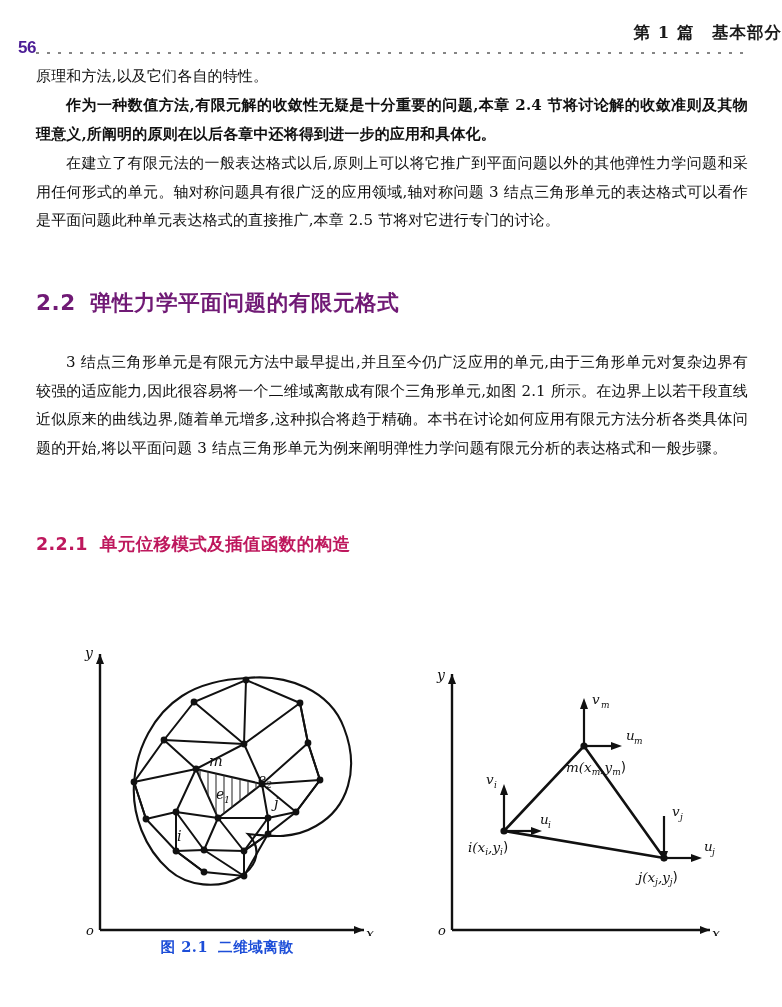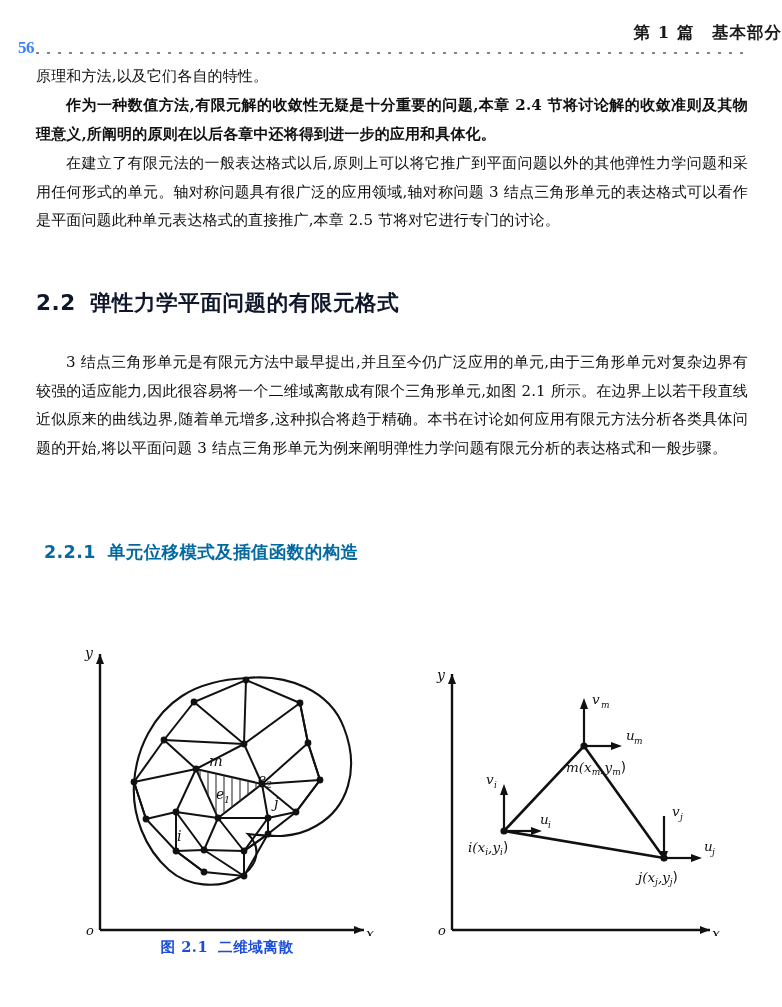--- a/index.html
+++ b/index.html
@@ -27,25 +27,25 @@
     position: absolute;
     top: 22px;
     left: 0;
     width: 782px;
     height: 34px;
   }
   .folio {
     position: absolute;
     left: 18px;
     top: 16px;
-    font-family: Liberation Serif, serif;
+    font-family: Liberation Sans, sans-serif;
     font-weight: bold;
     font-size: 17px;
     letter-spacing: -0.5px;
-    color: #3b82f6;
+    color: #4c1d95;
   }
   .running-title {
     position: absolute;
     left: 0;
     top: 0;
     width: 782px;
     text-align: right;
     font-family: "DejaVu Serif", "Liberation Serif", serif;
     font-weight: bold;
     font-size: 16.5px;
@@ -76,29 +76,29 @@
     letter-spacing: 0.15px;
   }
   p.indent { text-indent: 2em; }
 
   h2.sec {
     margin: 0;
     font-family: "DejaVu Sans", "Liberation Sans", sans-serif;
     font-weight: bold;
     font-size: 21.5px;
     letter-spacing: 0.6px;
-    color: #0f172a;
+    color: #701a75;
   }
   h3.subsec {
-    margin: 8px;
+    margin: 0;
     font-family: "DejaVu Sans", "Liberation Sans", sans-serif;
     font-weight: bold;
     font-size: 17.5px;
     letter-spacing: 0.4px;
-    color: #0369a1;
+    color: #be185d;
   }
   .sec-num { margin-right: 14px; }
   .subsec-num { margin-right: 12px; }
 
   .blk-2-2      { position: absolute; left: 36px; top: 288px; }
   .blk-2-2-1    { position: absolute; left: 36px; top: 532px; }
   .para-1 { position: absolute; left: 36px; top: 62px;  width: 712px; }
   .para-2 { position: absolute; left: 36px; top: 91px;  width: 712px; font-weight: bold; }
   .para-3 { position: absolute; left: 36px; top: 149px; width: 712px; }
   .para-4 { position: absolute; left: 36px; top: 348px; width: 712px; }

